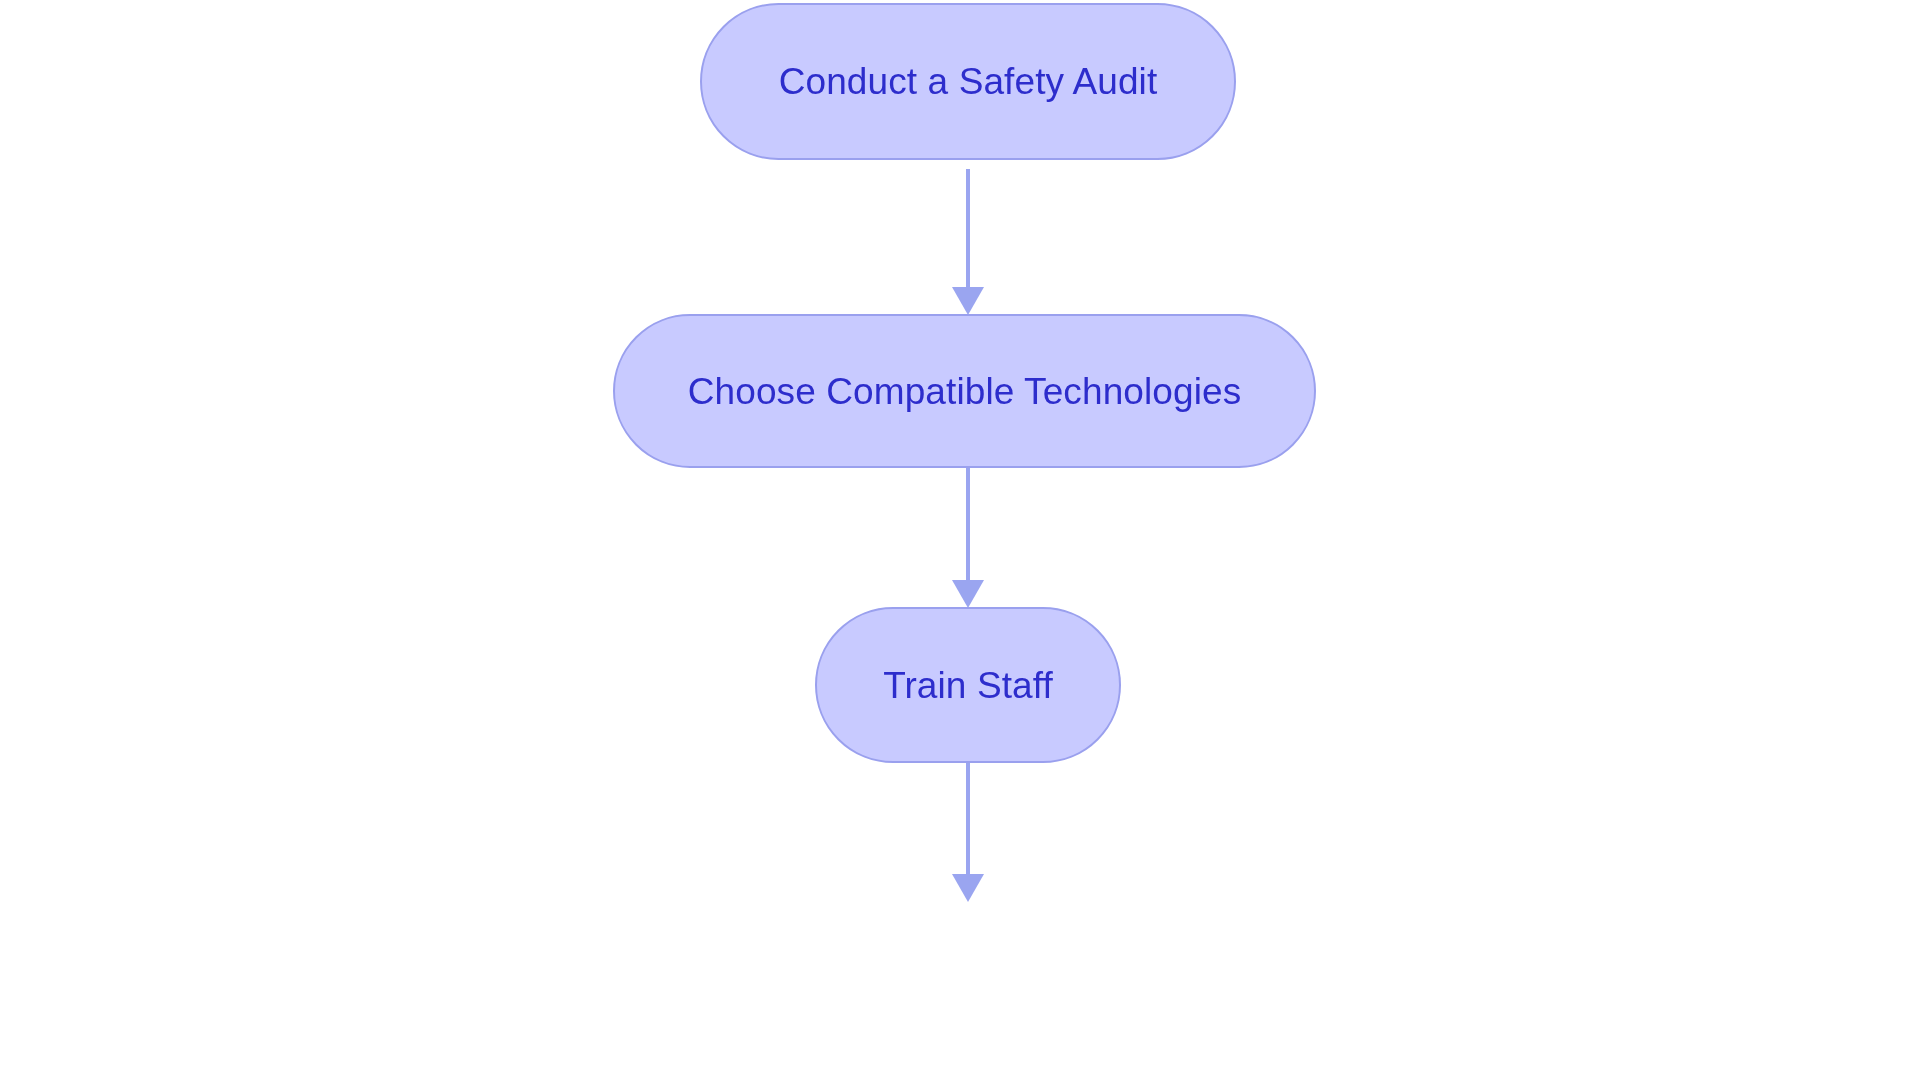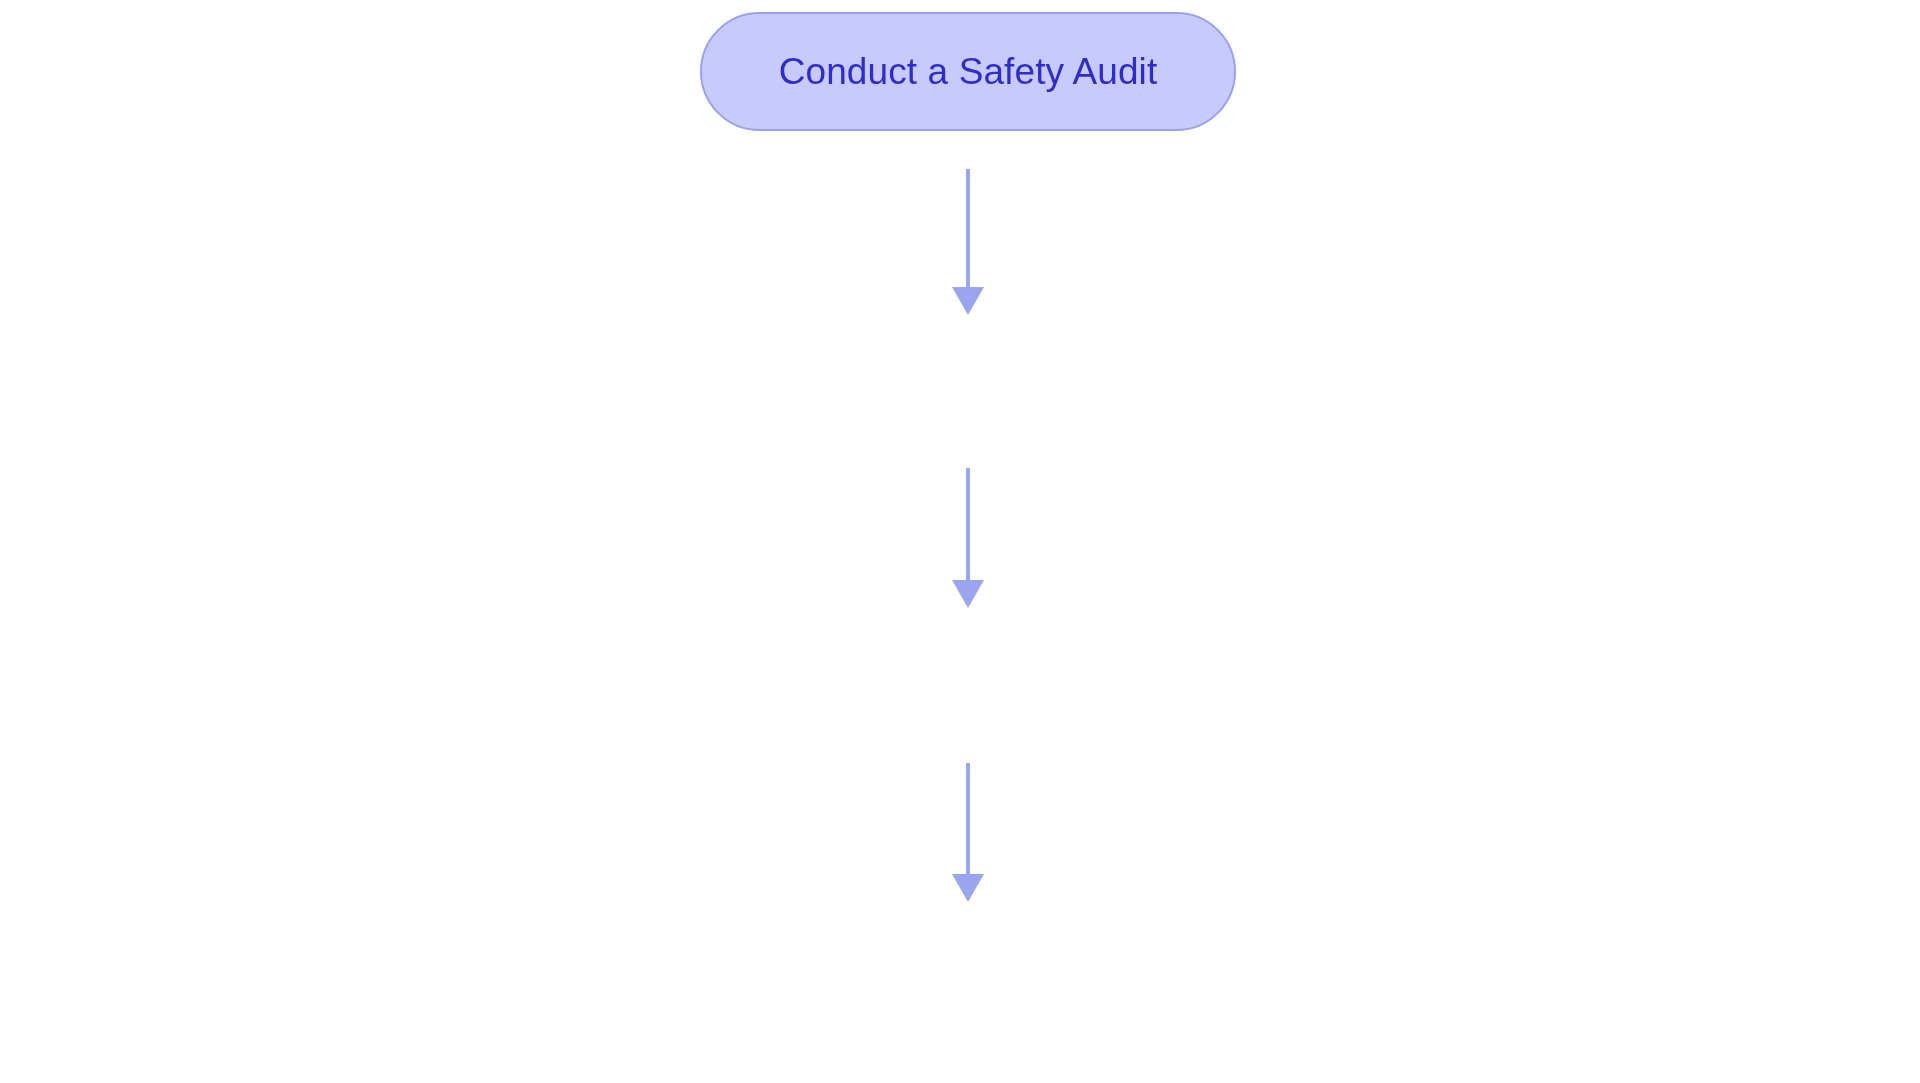--- a/index.html
+++ b/index.html
@@ -37,21 +37,21 @@
   .node-label {
     color: #2d2dcc;
     font-size: 37px;
     font-weight: 400;
     line-height: 1;
     letter-spacing: 0.1px;
     white-space: nowrap;
     font-family: "Liberation Sans", "DejaVu Sans", sans-serif;
   }
 
-  #node-0 { left: 700px;  top: 12px;   width: 536px; height: 119px; text-align: center; }
+  #node-0 { left: 700px;  top: 3px;   width: 536px; height: 157px; text-align: center; }
   #node-1 { left: 613px;  top: 314px;  width: 703px; height: 154px; }
   #node-2 { left: 815px;  top: 607px;  width: 306px; height: 156px; }
   #node-3 { left: 730px;  top: 901px;  width: 471px; height: 157px; }
 
   
   .connector {
     position: absolute;
     z-index: 1;
     pointer-events: none;
   }
@@ -94,26 +94,32 @@
 
   <div class="node" id="node-0">
     <span class="node-label">Conduct a Safety Audit</span>
   </div>
 
   <div class="connector" id="connector-0">
     <div class="edge-line"></div>
     <div class="edge-arrow"></div>
   </div>
 
+  <div class="node" id="node-1">
+    <span class="node-label">Choose Compatible Technologies</span>
+  </div>
 
   <div class="connector" id="connector-1">
     <div class="edge-line"></div>
     <div class="edge-arrow"></div>
   </div>
 
+  <div class="node" id="node-2">
+    <span class="node-label">Train Staff</span>
+  </div>
 
   <div class="connector" id="connector-2">
     <div class="edge-line"></div>
     <div class="edge-arrow"></div>
   </div>
 
 
 </div>
 
 </body></html>

